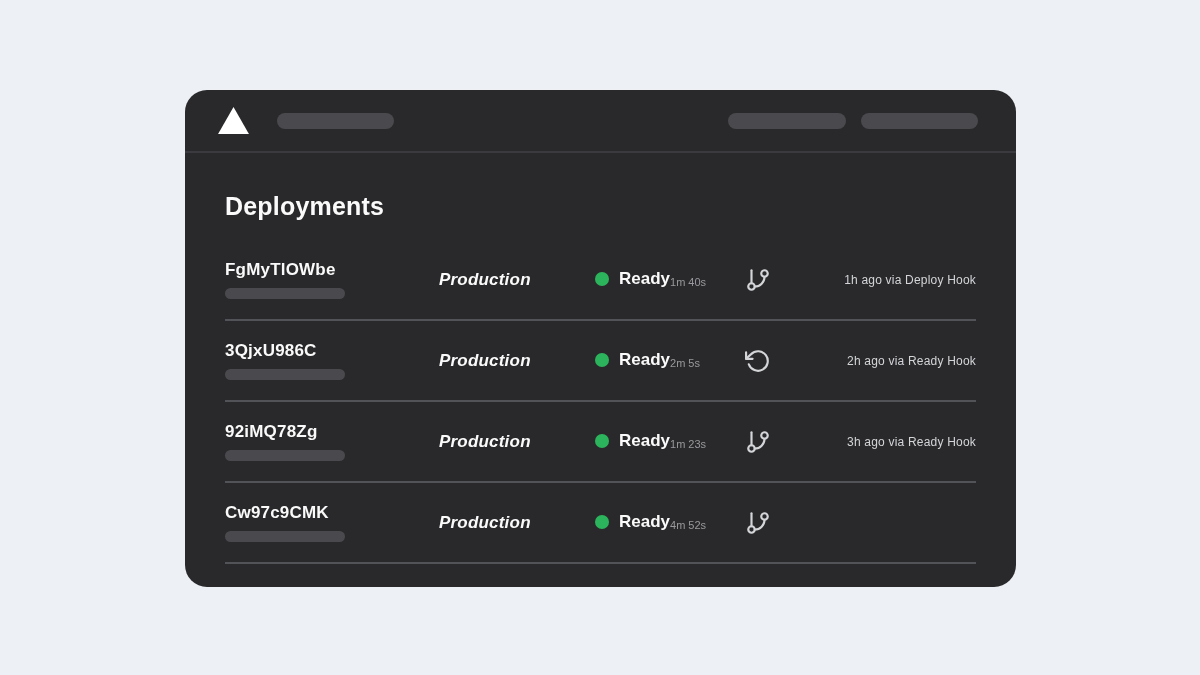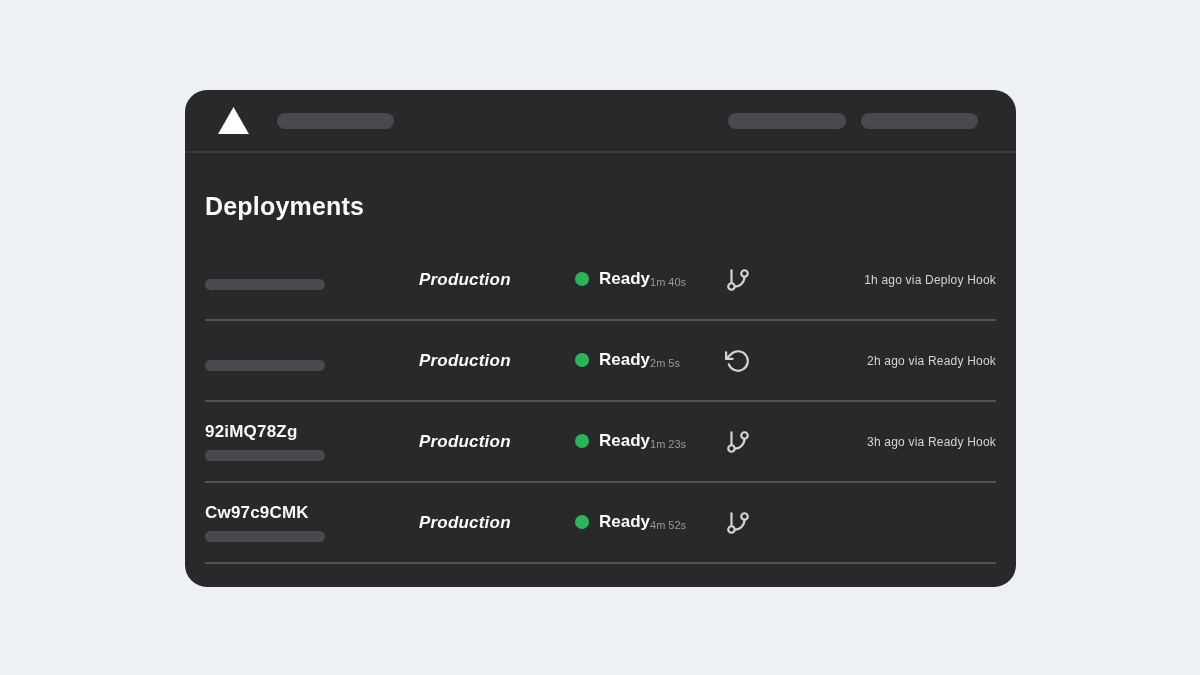--- a/index.html
+++ b/index.html
@@ -42,21 +42,21 @@
     display:inline-block;
     height:16px;
     border-radius:8px;
     background:var(--placeholder);
   }
   .pill-left{width:117px;margin-left:28px;}
   .spacer{flex:1;}
   .pill-right1{width:118px;margin-right:15px;}
   .pill-right2{width:117px;}
   
-  .card-body{padding:0 20px;}
+  .card-body{padding:0 40px;}
   .title{
     margin-top:40px;
     margin-bottom:20px;
     font-size:25px;
     line-height:27px;
     font-weight:bold;
     color:var(--primary-text);
     letter-spacing:.2px;
   }
   .row{
@@ -138,20 +138,21 @@
     <span class="spacer"></span>
     <span class="pill pill-right1"></span>
     <span class="pill pill-right2"></span>
   </header>
 
   <main class="card-body">
     <h1 class="title">Deployments</h1>
     <div class="rows" id="rows">
   <div class="row">
     <div class="col col-id">
+      <div class="dep-id">FgMyTlOWbe</div>
       <div class="id-bar"></div>
     </div>
     <div class="col col-target">Production</div>
     <div class="col col-status">
       <span class="dot"></span>
       <span class="status-lines">
         <span class="status-label">Ready</span>
         <span class="status-duration">1m 40s</span>
       </span>
     </div>
@@ -164,20 +165,21 @@
           <path d="M18 9a9 9 0 0 1-9 9"></path>
         </svg>
       </span>
 
     </div>
     <div class="col col-meta">1h ago via Deploy Hook</div>
   </div>
 
   <div class="row">
     <div class="col col-id">
+      <div class="dep-id">3QjxU986C</div>
       <div class="id-bar"></div>
     </div>
     <div class="col col-target">Production</div>
     <div class="col col-status">
       <span class="dot"></span>
       <span class="status-lines">
         <span class="status-label">Ready</span>
         <span class="status-duration">2m 5s</span>
       </span>
     </div>

